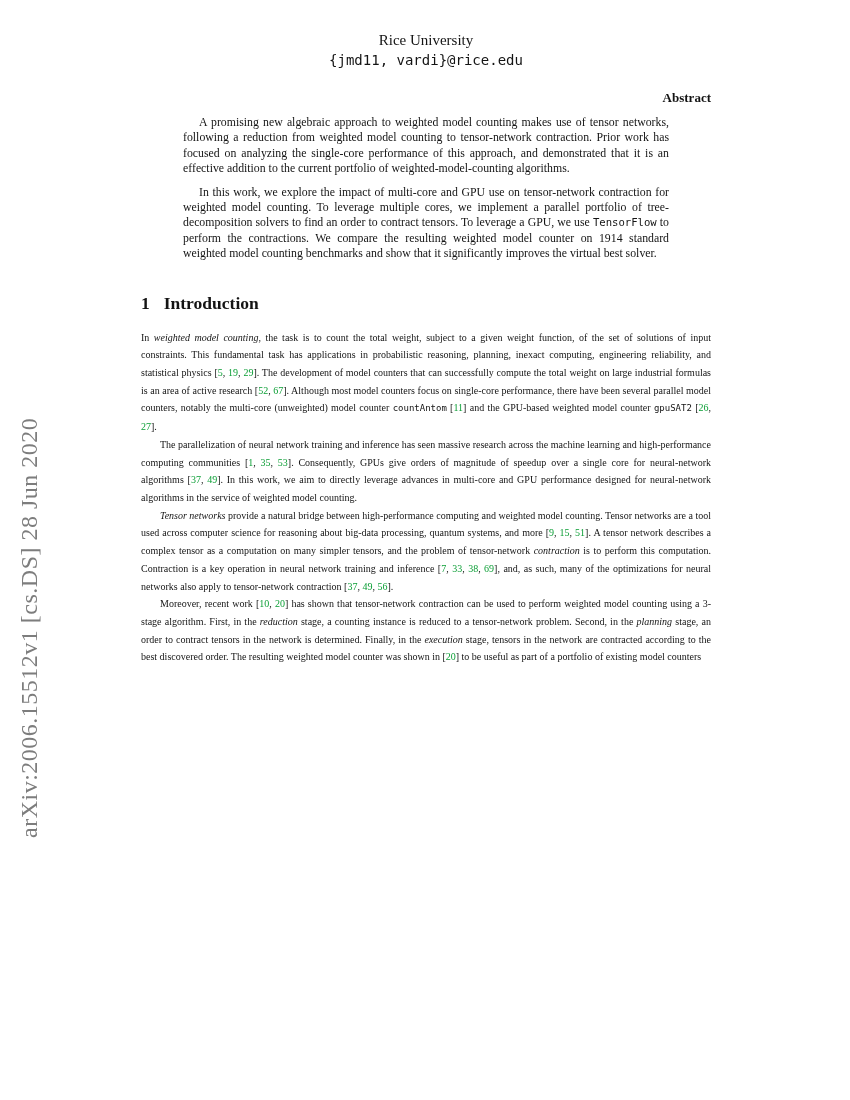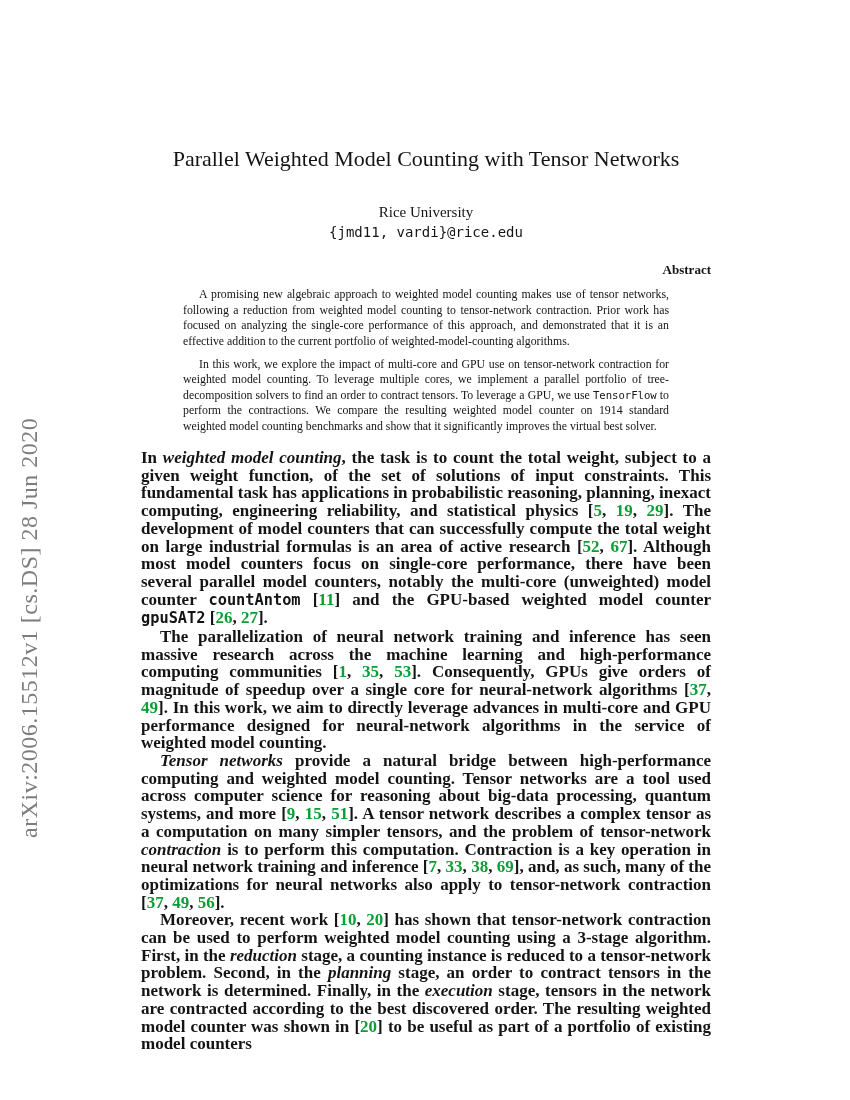--- a/index.html
+++ b/index.html
@@ -69,55 +69,56 @@
   }
   .abstract p{margin:8px;text-indent:16px;}
   .section-heading{
     margin-top:31px;
     font-size:17.5px;
     font-weight:bold;
   }
   .section-heading .sec-num{margin-right:14px;}
   .body-text{
     margin-top:15px;
-    font-size:17px;
+    font-size:10px;
     line-height:17.7px;
     text-align:justify;
     hyphens:auto;
-    font-weight:bold;
   }
   .body-text p{margin:0;text-indent:19px;}
   .body-text p.noindent{text-indent:0;}
   .seg-i{font-style:italic;}
   .seg-m{font-family:"DejaVu Sans Mono","Liberation Mono",monospace;font-size:0.9em;}
   .seg-c{color:var(--cite-green);}
 </style>
 </head>
 <body>
 
 <div class="page">
 
   <div class="watermark">arXiv:2006.15512v1  [cs.DS]  28 Jun 2020</div>
 
   <div class="content">
 
-    <h1 class="title">Parallel Weighted Model Counting with Tensor Networks</h1>
 
 
     <div class="affil">Rice University</div>
 
     <div class="email">{jmd11, vardi}@rice.edu</div>
 
     <div class="abstract-heading">Abstract</div>
 
     <div class="abstract">
       <p><span>A promising new algebraic approach to weighted model counting makes use of tensor networks, following a reduction from weighted model counting to tensor-network contraction. Prior work has focused on analyzing the single-core performance of this approach, and demonstrated that it is an effective addition to the current portfolio of weighted-model-counting algorithms.</span></p>
       <p><span>In this work, we explore the impact of multi-core and GPU use on tensor-network contraction for weighted model counting. To leverage multiple cores, we implement a parallel portfolio of tree-decomposition solvers to find an order to contract tensors. To leverage a GPU, we use </span><span class="seg-m">TensorFlow</span><span> to perform the contractions. We compare the resulting weighted model counter on 1914 standard weighted model counting benchmarks and show that it significantly improves the virtual best solver.</span></p>
     </div>
 
+    <h2 class="section-heading">
+      <span class="sec-num">1</span><span>Introduction</span>
+    </h2>
 
     <div class="body-text">
       <p class="noindent"><span>In </span><span class="seg-i">weighted model counting</span><span>, the task is to count the total weight, subject to a given weight function, of the set of solutions of input constraints. This fundamental task has applications in probabilistic reasoning, planning, inexact computing, engineering reliability, and statistical physics [</span><span class="seg-c">5</span><span>, </span><span class="seg-c">19</span><span>, </span><span class="seg-c">29</span><span>]. The development of model counters that can successfully compute the total weight on large industrial formulas is an area of active research [</span><span class="seg-c">52</span><span>, </span><span class="seg-c">67</span><span>]. Although most model counters focus on single-core performance, there have been several parallel model counters, notably the multi-core (unweighted) model counter </span><span class="seg-m">countAntom</span><span> [</span><span class="seg-c">11</span><span>] and the GPU-based weighted model counter </span><span class="seg-m">gpuSAT2</span><span> [</span><span class="seg-c">26</span><span>, </span><span class="seg-c">27</span><span>].</span></p>
       <p><span>The parallelization of neural network training and inference has seen massive research across the machine learning and high-performance computing communities [</span><span class="seg-c">1</span><span>, </span><span class="seg-c">35</span><span>, </span><span class="seg-c">53</span><span>]. Consequently, GPUs give orders of magnitude of speedup over a single core for neural-network algorithms [</span><span class="seg-c">37</span><span>, </span><span class="seg-c">49</span><span>]. In this work, we aim to directly leverage advances in multi-core and GPU performance designed for neural-network algorithms in the service of weighted model counting.</span></p>
       <p><span class="seg-i">Tensor networks</span><span> provide a natural bridge between high-performance computing and weighted model counting. Tensor networks are a tool used across computer science for reasoning about big-data processing, quantum systems, and more [</span><span class="seg-c">9</span><span>, </span><span class="seg-c">15</span><span>, </span><span class="seg-c">51</span><span>]. A tensor network describes a complex tensor as a computation on many simpler tensors, and the problem of tensor-network </span><span class="seg-i">contraction</span><span> is to perform this computation. Contraction is a key operation in neural network training and inference [</span><span class="seg-c">7</span><span>, </span><span class="seg-c">33</span><span>, </span><span class="seg-c">38</span><span>, </span><span class="seg-c">69</span><span>], and, as such, many of the optimizations for neural networks also apply to tensor-network contraction [</span><span class="seg-c">37</span><span>, </span><span class="seg-c">49</span><span>, </span><span class="seg-c">56</span><span>].</span></p>
       <p><span>Moreover, recent work [</span><span class="seg-c">10</span><span>, </span><span class="seg-c">20</span><span>] has shown that tensor-network contraction can be used to perform weighted model counting using a 3-stage algorithm. First, in the </span><span class="seg-i">reduction</span><span> stage, a counting instance is reduced to a tensor-network problem. Second, in the </span><span class="seg-i">planning</span><span> stage, an order to contract tensors in the network is determined. Finally, in the </span><span class="seg-i">execution</span><span> stage, tensors in the network are contracted according to the best discovered order. The resulting weighted model counter was shown in [</span><span class="seg-c">20</span><span>] to be useful as part of a portfolio of existing model counters</span></p>
     </div>
 
   </div>
 </div>

